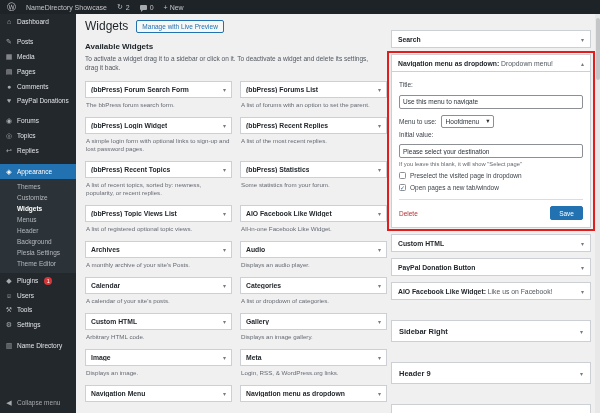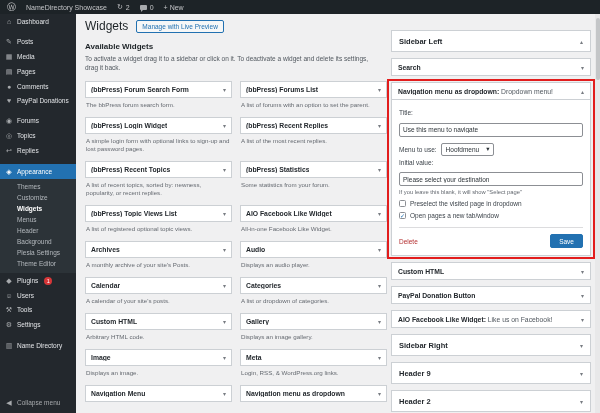--- a/index.html
+++ b/index.html
@@ -43,21 +43,21 @@
 
   
   #areas{position:absolute;left:315px;top:16px;width:200px}
   .area-head{background:#fff;border:1px solid #ccd0d4;display:flex;justify-content:space-between;align-items:center;padding:5.5px 7px;margin-bottom:6px}
   .area-title{font-size:7.5px;font-weight:bold;color:#23282d}
   .ah-arrow,.sarrow{font-size:6px;color:#787c82}
   .swidget{background:#fff;border:1px solid #ccd0d4;display:flex;justify-content:space-between;align-items:center;padding:4.5px 6px;margin-bottom:6px}
   .swtitle{font-size:6.8px;color:#23282d;white-space:nowrap;overflow:hidden}
   .swtitle b{font-weight:bold}
   .swsub{font-weight:normal;color:#50575e}
-  .mt10{margin-top:6px}
+  .mt10{margin-top:20px}
 
   
   #navwidget{position:relative;margin-bottom:6px}
   #navwidget .swidget{margin-bottom:0}
   .redbox{position:absolute;top:-3px;left:-4px;right:-4px;bottom:-3px;border:2px solid #e21d1d;pointer-events:none;z-index:5}
   .wform{background:#fff;border:1px solid #ccd0d4;border-top:none;padding:6px 7px 7px}
   .flabel{font-size:6.5px;color:#3c434a;margin:3px 0 2px}
   .ftext{width:100%;font-size:6.5px;padding:2.5px 3px;border:1px solid #8c8f94;border-radius:2px;color:#2c3338;background:#fff;font-family:inherit}
   .frow{display:flex;align-items:center;gap:4px;margin:6px 0 2px;font-size:6.5px}
   .fselect{border:1px solid #8c8f94;border-radius:2px;padding:1.5px 4px;display:inline-flex;gap:7px;align-items:center;background:#fff;color:#2c3338;font-size:6.5px}
@@ -309,24 +309,20 @@
             <span class="warrow">▾</span>
           </div>
           <div class="wdesc"></div>
         </div>
 
     </div>
   </div>
 
   <div id="areas">
 
-    <div class="area-head">
-      <span class="area-title">Sidebar Left</span>
-      <span class="ah-arrow">▴</span>
-    </div>
 
     <div class="area-body">
 
       <div class="swidget">
         <span class="swtitle"><b>Search</b></span>
         <span class="sarrow">▾</span>
       </div>
 
       <div id="navwidget">
         <div class="redbox"></div>

